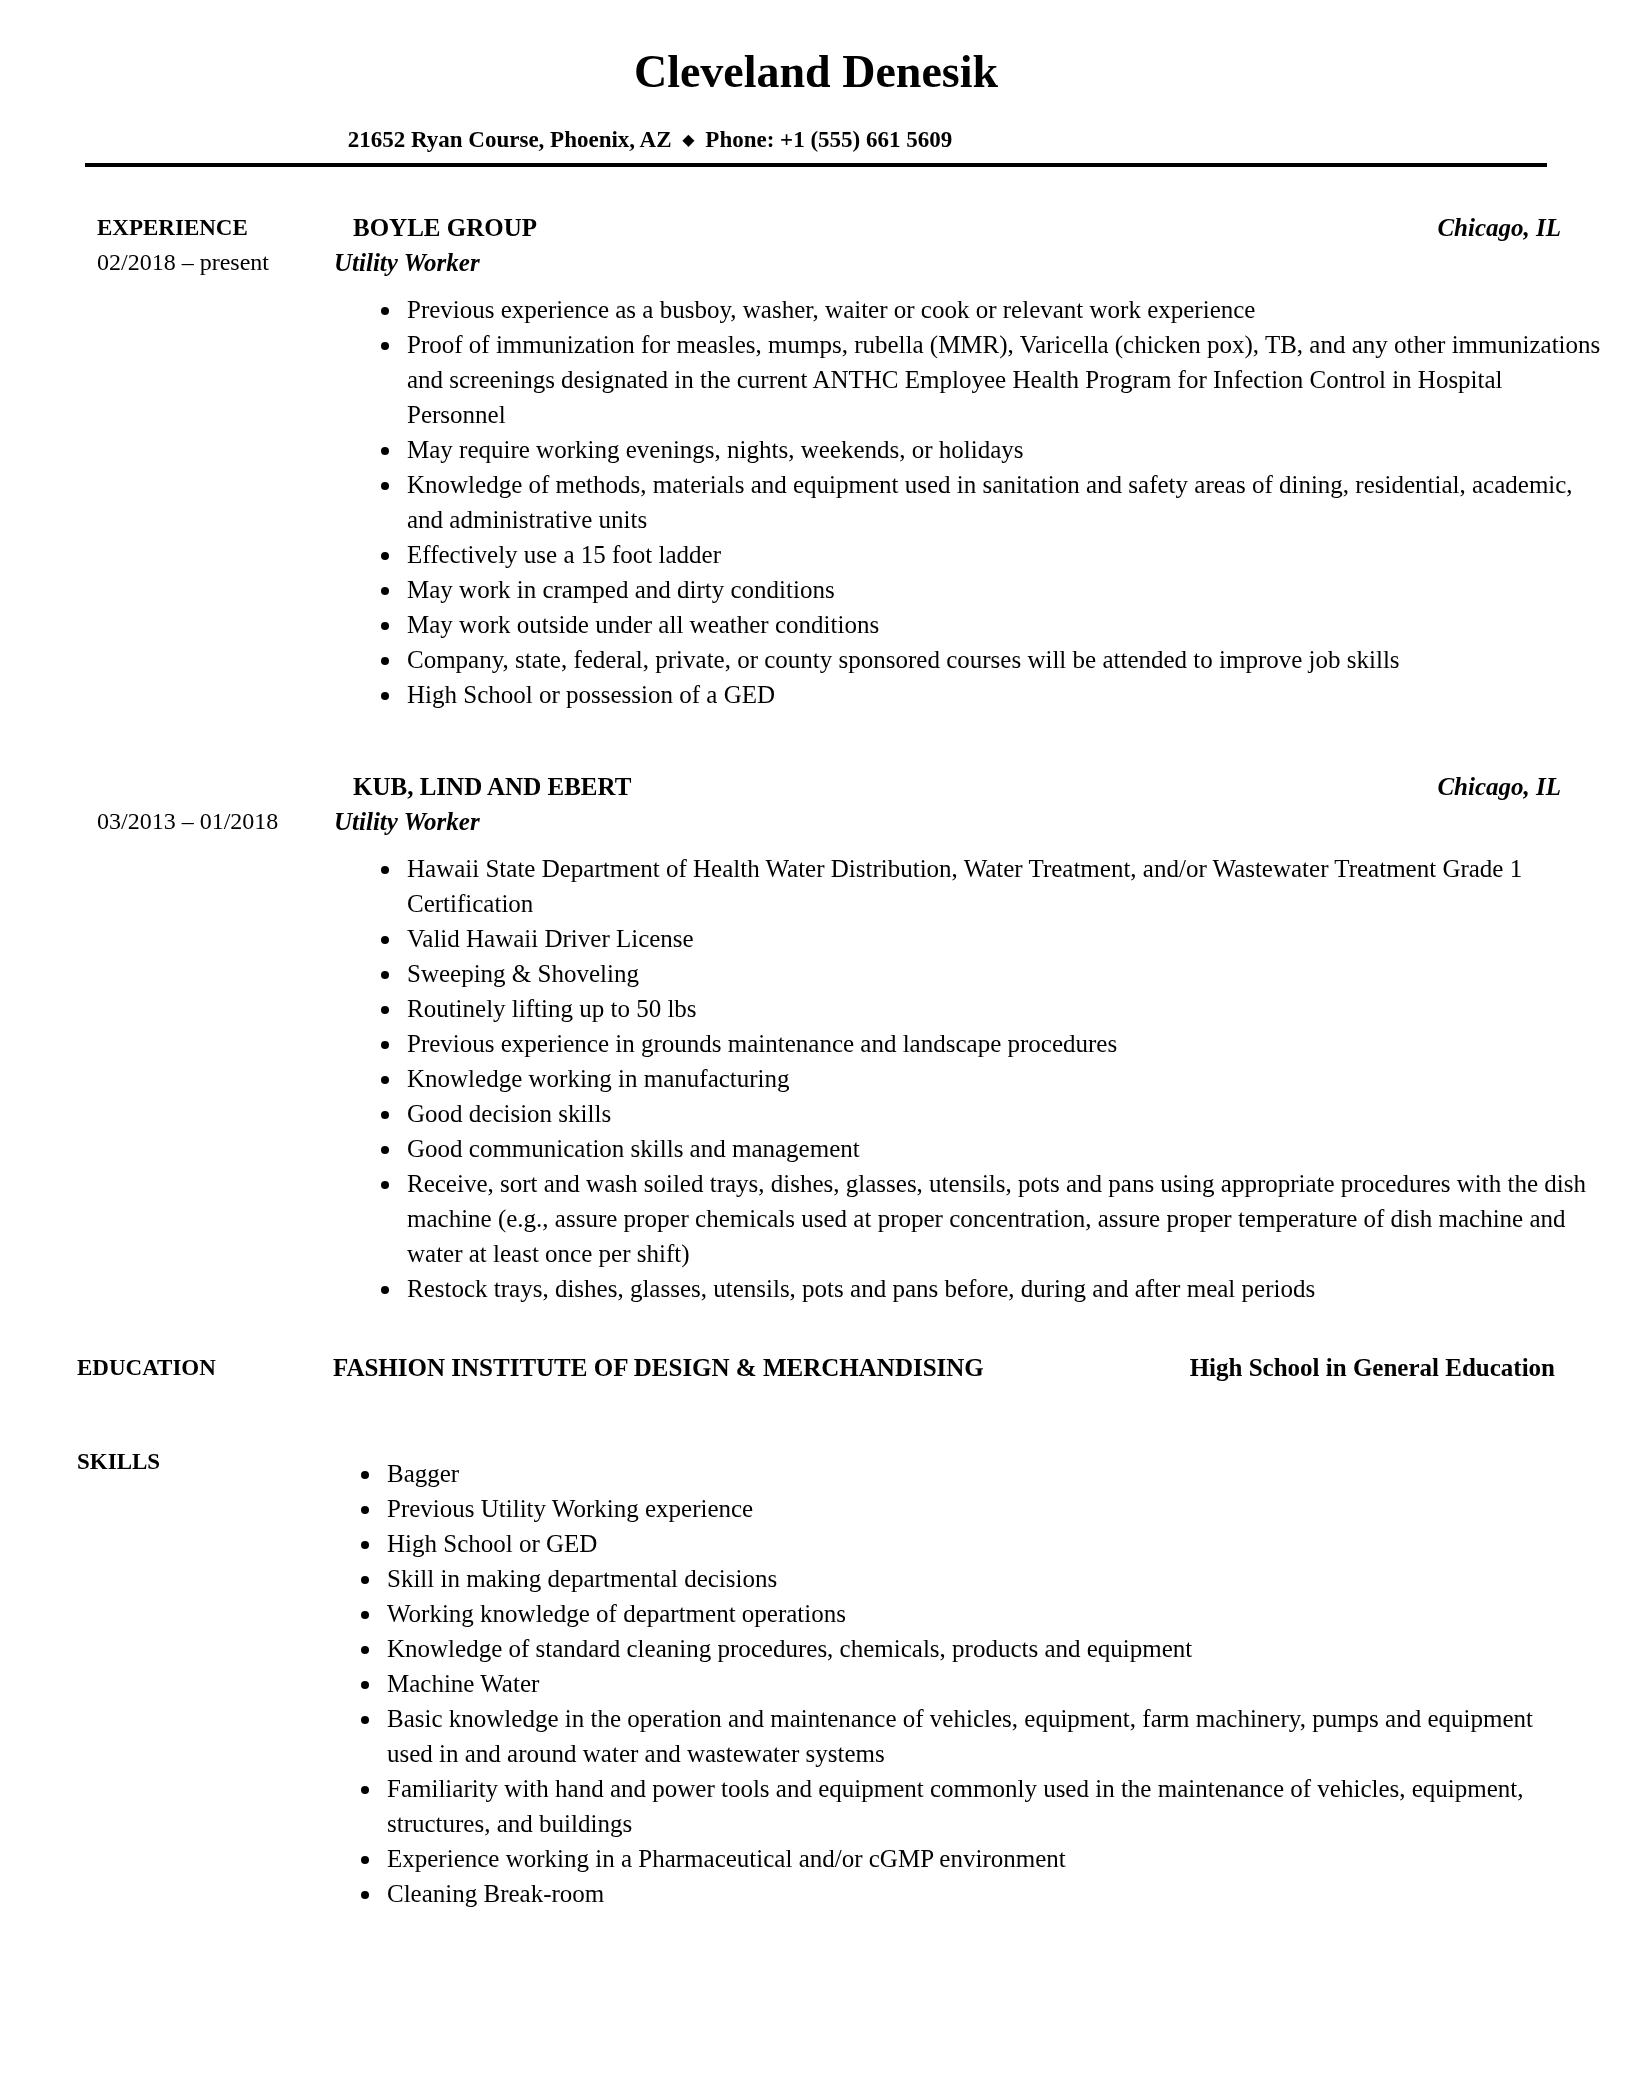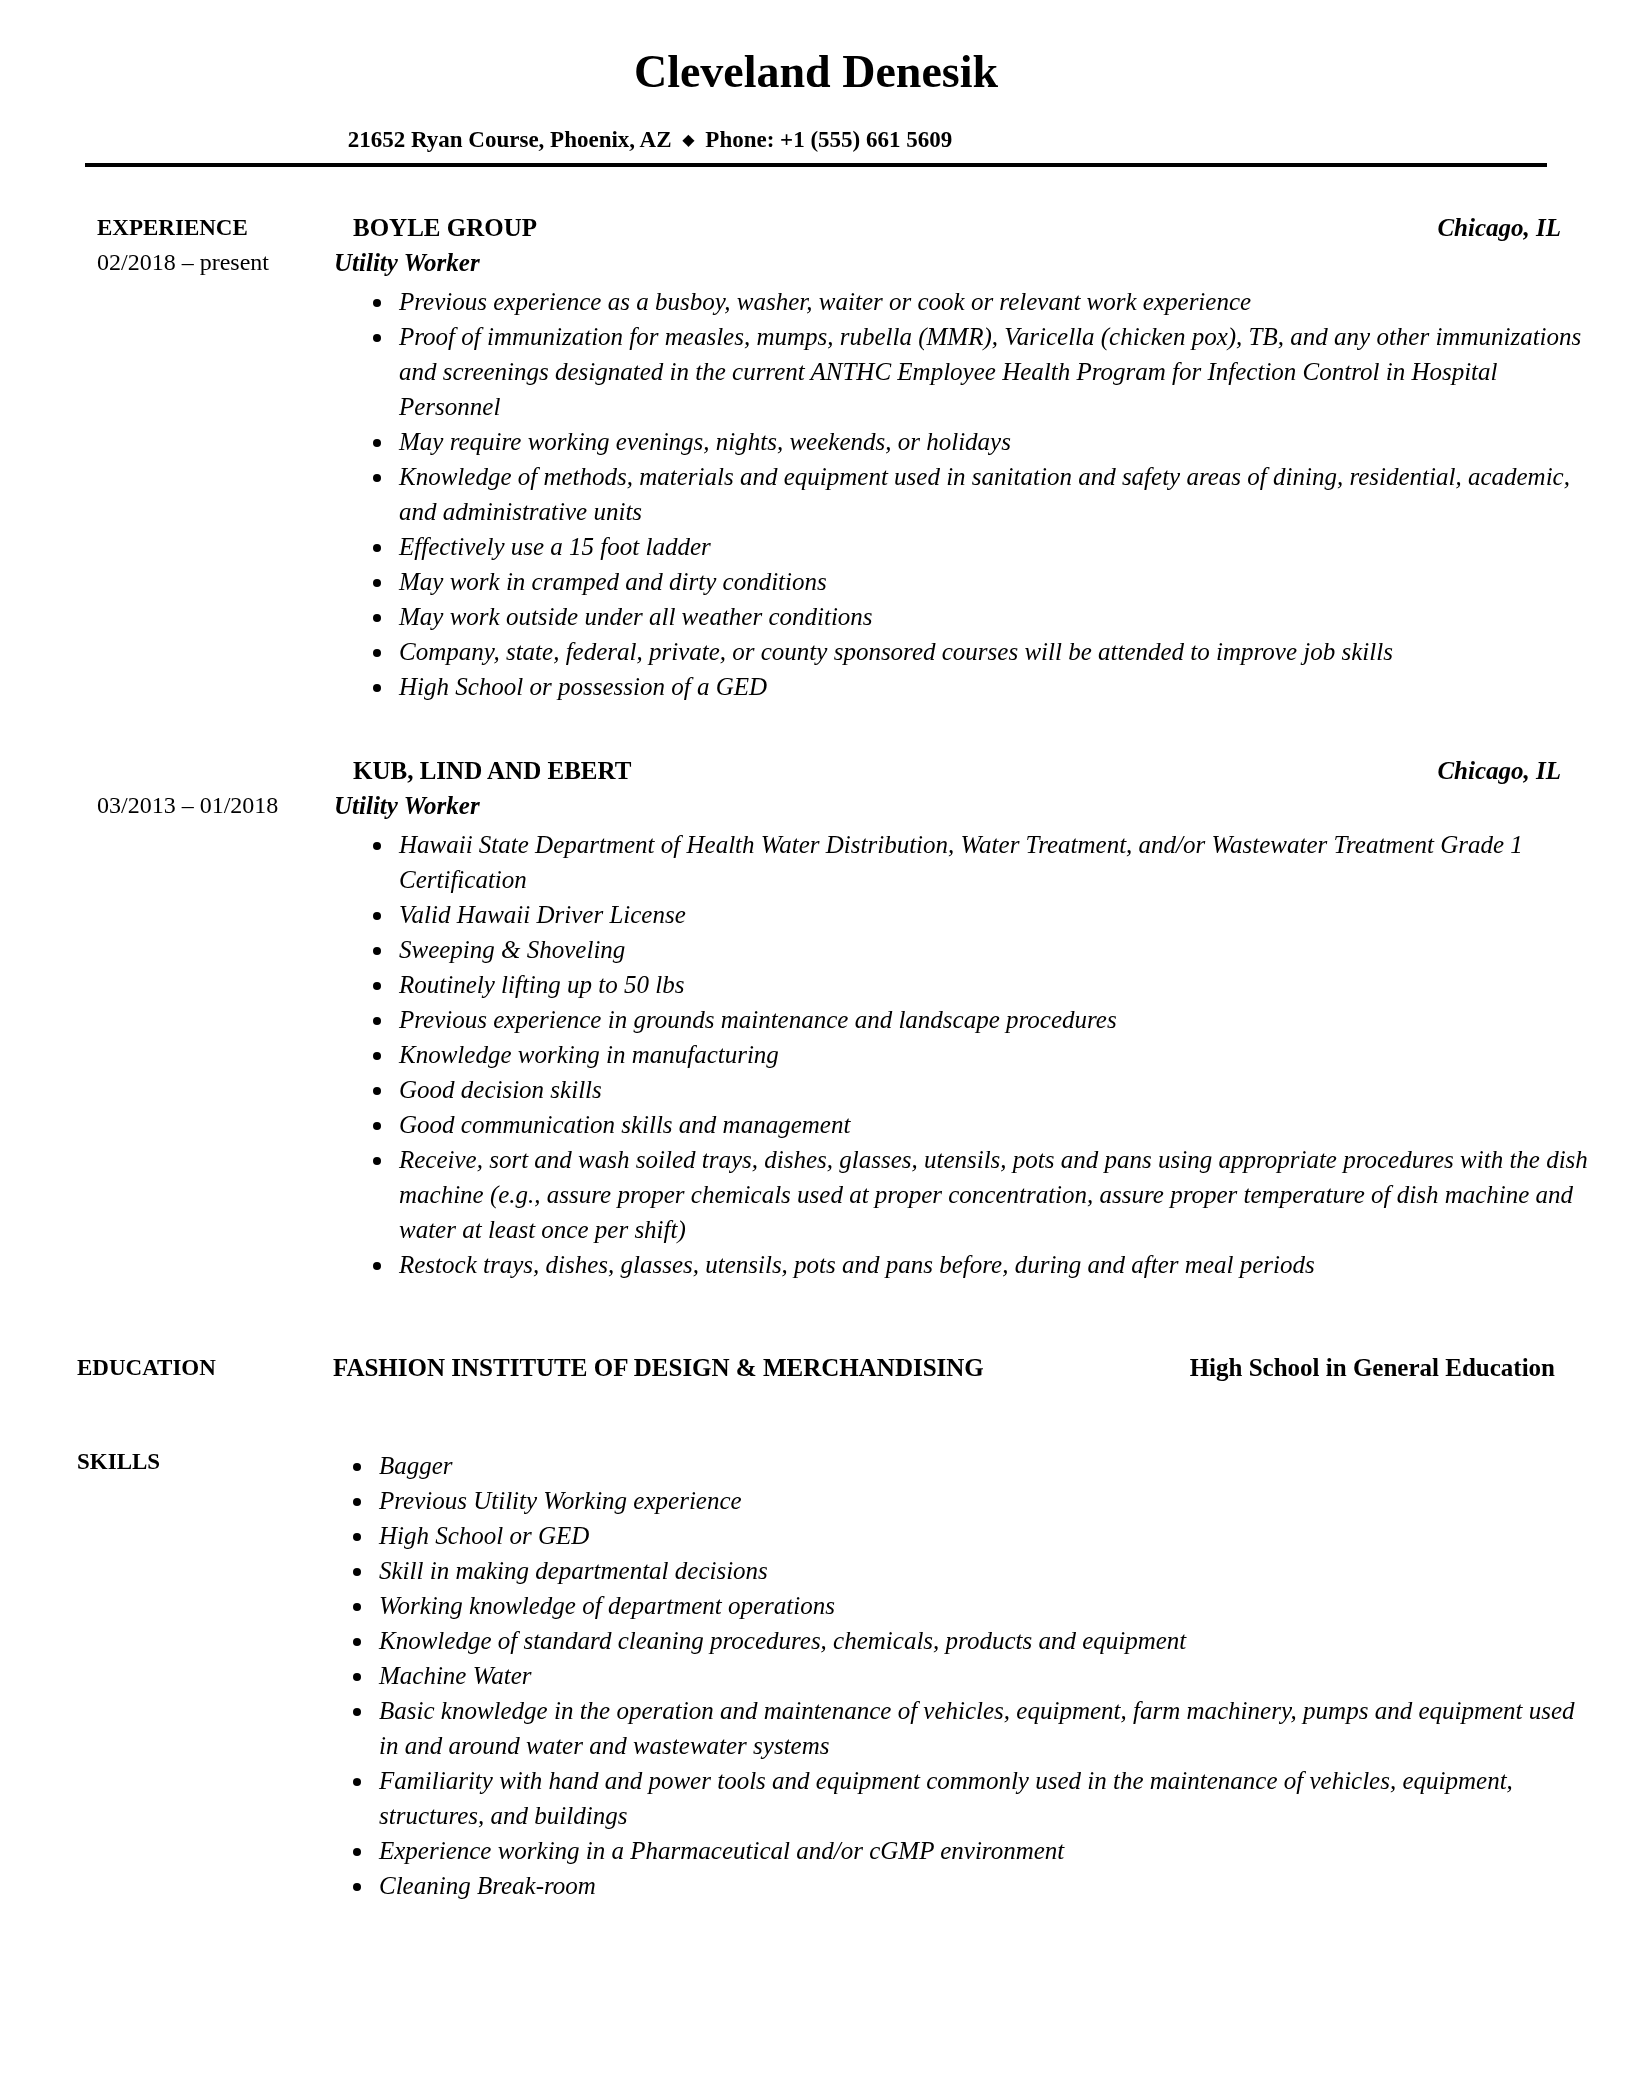--- a/index.html
+++ b/index.html
@@ -12,21 +12,21 @@
   .contact .sep { font-size: 16px; margin: 0 5px; vertical-align: 2px; }
   .rule { position: absolute; left: 85px; width: 1462px; top: 163px; height: 4px; background: #000; }
 
   .section { position: absolute; left: 0; width: 1632px; }
   .row { position: relative; height: 35px; line-height: 35px; font-size: 25px; }
   .label { position: absolute; left: 77px; font-weight: bold; font-size: 23px; }
   .date { position: absolute; left: 77px; font-size: 24px; }
   .company { position: absolute; left: 333px; font-weight: bold; font-size: 25px; }
   .location { position: absolute; right: 91px; font-weight: bold; font-size: 25px; font-style: italic; }
   .title { position: absolute; left: 314px; font-weight: bold; font-style: italic; font-size: 25px; }
-  ul.bullets { list-style: none; margin: 4px; padding: 0; position: relative; left: 0; width: 1321px; font-style: italic; }
+  ul.bullets { list-style: none; margin: 12px; padding: 0; position: relative; left: 0; width: 1321px; }
   ul.bullets li { position: relative; padding-left: 375px; padding-right: 60px; font-size: 25px; line-height: 35px;
                   box-sizing: border-box; width: 1632px; }
   ul.bullets li .dot { position: absolute; left: 349px; top: 15px; width: 8px; height: 8px;
                        border-radius: 50%; background: #000; }
   .gap-job { height: 45px; }
   .edu-school { position: absolute; left: 333px; font-weight: bold; font-size: 25px; }
   .edu-degree { position: absolute; right: 77px; font-weight: bold; font-size: 25px; }
 </style>
 </head>
 <body>

